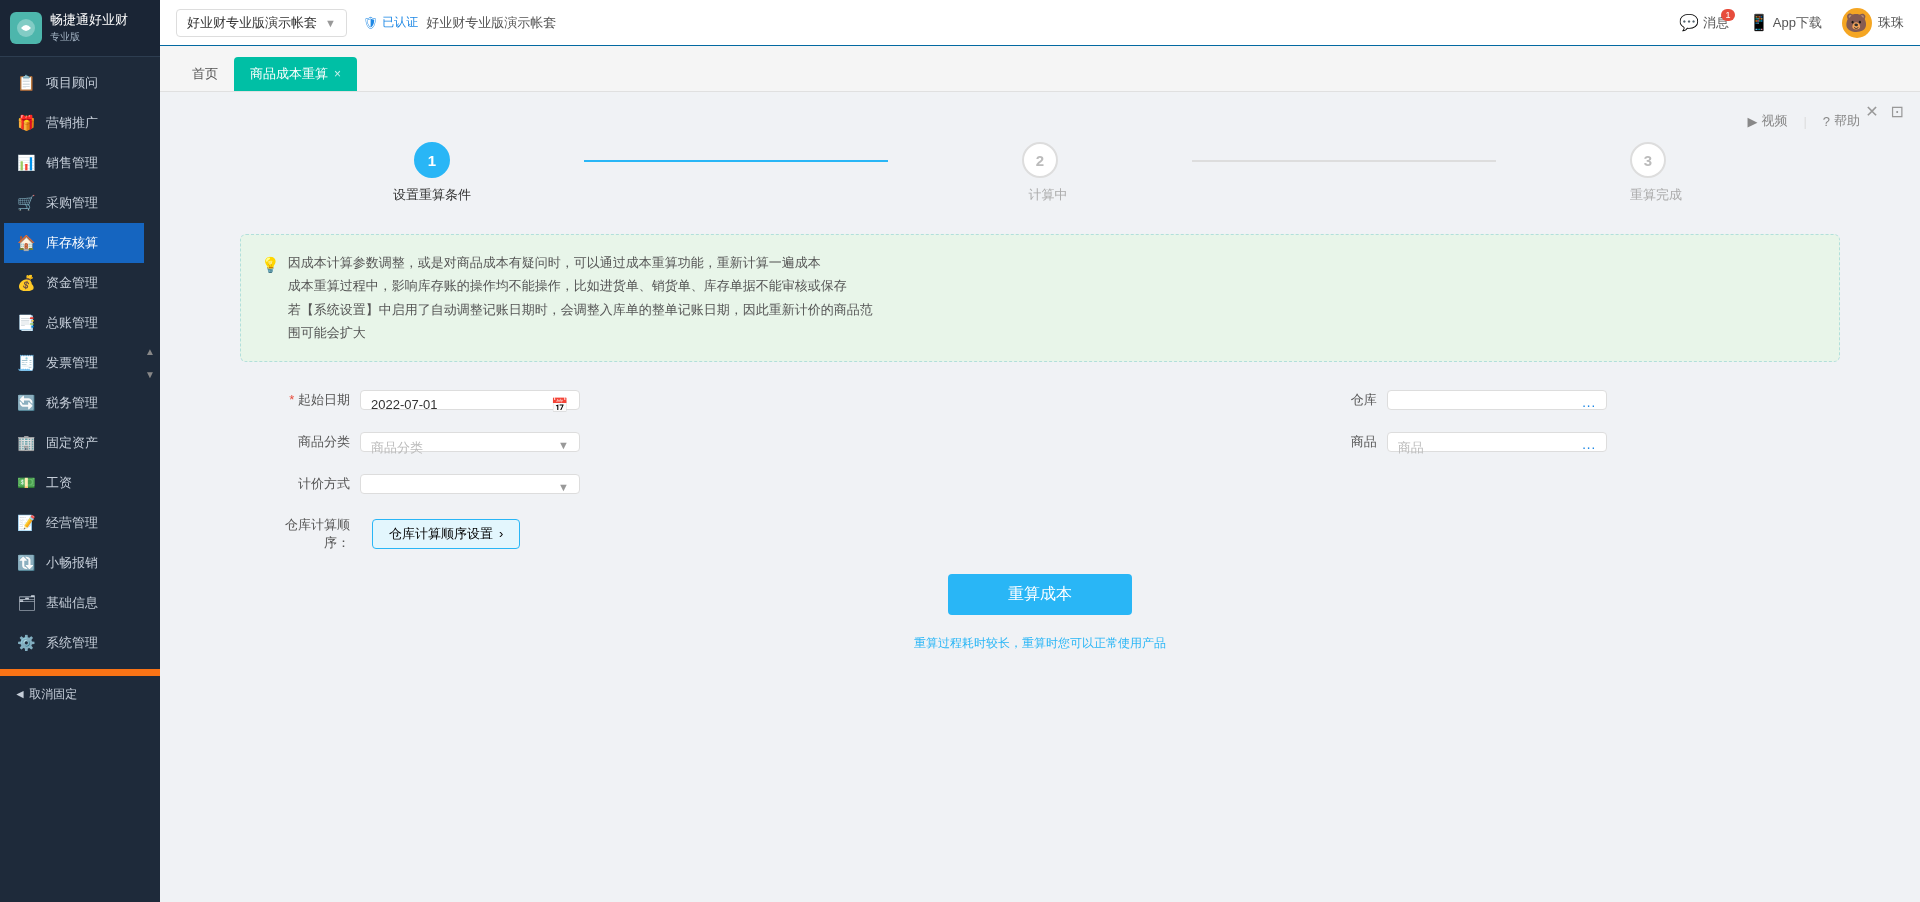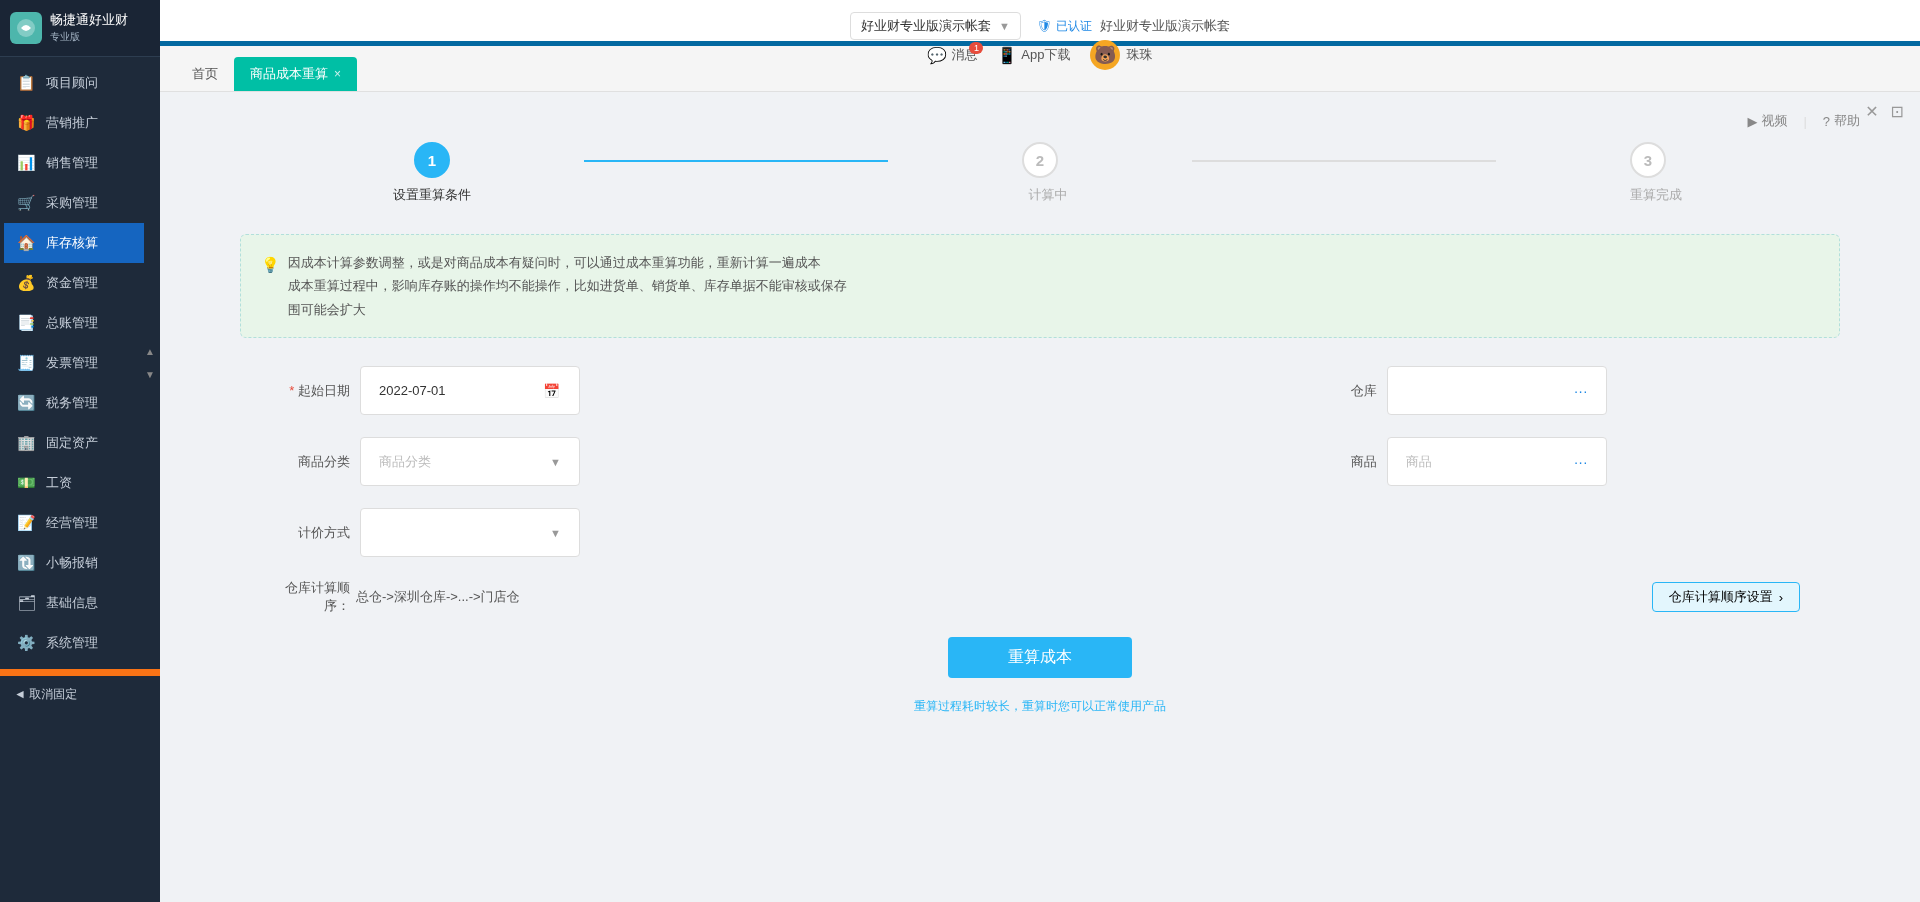--- a/index.html
+++ b/index.html
@@ -69,24 +69,23 @@
 
     
     .main { flex: 1; display: flex; flex-direction: column; overflow: hidden; }
 
     
     .topbar {
       height: 46px;
       background: #fff;
       display: flex;
       align-items: center;
-      padding: 12px 16px;
-      border-bottom: 5px solid #0369a1;
+      padding: 4px 16px;
+      border-bottom: 1px solid #0369a1;
       flex-shrink: 0;
-      flex-direction: column;
     }
     .topbar-left { display: flex; align-items: center; flex: 1; }
     .company-select {
       display: flex;
       align-items: center;
       border: 1px solid #ddd;
       border-radius: 4px;
       padding: 4px 10px;
       font-size: 13px;
       color: #333;
@@ -215,28 +214,28 @@
     
     .form-container { padding: 0 80px; }
     .form-row { display: flex; align-items: center; margin-bottom: 22px; gap: 20px; }
     .form-field { display: flex; align-items: center; flex: 1; }
     .form-label { font-size: 13px; color: #555; width: 70px; flex-shrink: 0; text-align: right; margin-right: 10px; }
     .form-label.required::before { content: '* '; color: #e74c3c; }
     .form-input {
       flex: 1;
       border: 1px solid #ddd;
       border-radius: 4px;
-      padding: 6px 18px;
+      padding: 6px 10px;
       font-size: 13px;
       color: #333;
       background: #fff;
       display: flex;
-      align-items: center;
+      align-items: flex-start;
       justify-content: space-between;
-      height: 49px;
+      height: 20px;
     }
     .form-input-text { color: #333; }
     .form-input-placeholder { color: #bbb; }
     .form-input .cal-icon { color: #1e88e5; font-size: 14px; cursor: pointer; }
     .form-input .dots-icon { color: #1e88e5; font-size: 14px; cursor: pointer; }
     .form-input .arrow-icon { color: #999; font-size: 11px; }
 
     
     .warehouse-order-row {
       display: flex;
@@ -466,20 +465,21 @@
         <div class="step-label inactive">重算完成</div>
       </div>
     </div>
 
     <div class="info-box">
       <div style="display:flex;align-items:flex-start;">
         <span class="info-icon">💡</span>
         <div>
           <div>因成本计算参数调整，或是对商品成本有疑问时，可以通过成本重算功能，重新计算一遍成本</div>
           <div>成本重算过程中，影响库存账的操作均不能操作，比如进货单、销货单、库存单据不能审核或保存</div>
+          <div>若【系统设置】中启用了自动调整记账日期时，会调整入库单的整单记账日期，因此重新计价的商品范</div>
           <div>围可能会扩大</div>
         </div>
       </div>
     </div>
 
     <div class="form-container">
 
       <div class="form-row">
         <div class="form-field">
           <span class="form-label required">起始日期</span>
@@ -521,21 +521,20 @@
           <span class="form-label">计价方式</span>
           <div class="form-input" style="width:220px;flex:none;">
             <span class="form-input-placeholder"></span>
             <span class="arrow-icon">▼</span>
           </div>
         </div>
       </div>
 
       <div class="warehouse-order-row">
         <span class="warehouse-order-label">仓库计算顺序：</span>
-        <span class="warehouse-order-value">总仓-&gt;深圳仓库-&gt;...-&gt;门店仓</span>
         <div class="warehouse-order-btn">
           <span>仓库计算顺序设置</span>
           <span>›</span>
         </div>
       </div>
 
     </div>
 
     <div class="recalc-section">
       <button class="recalc-btn">重算成本</button>

